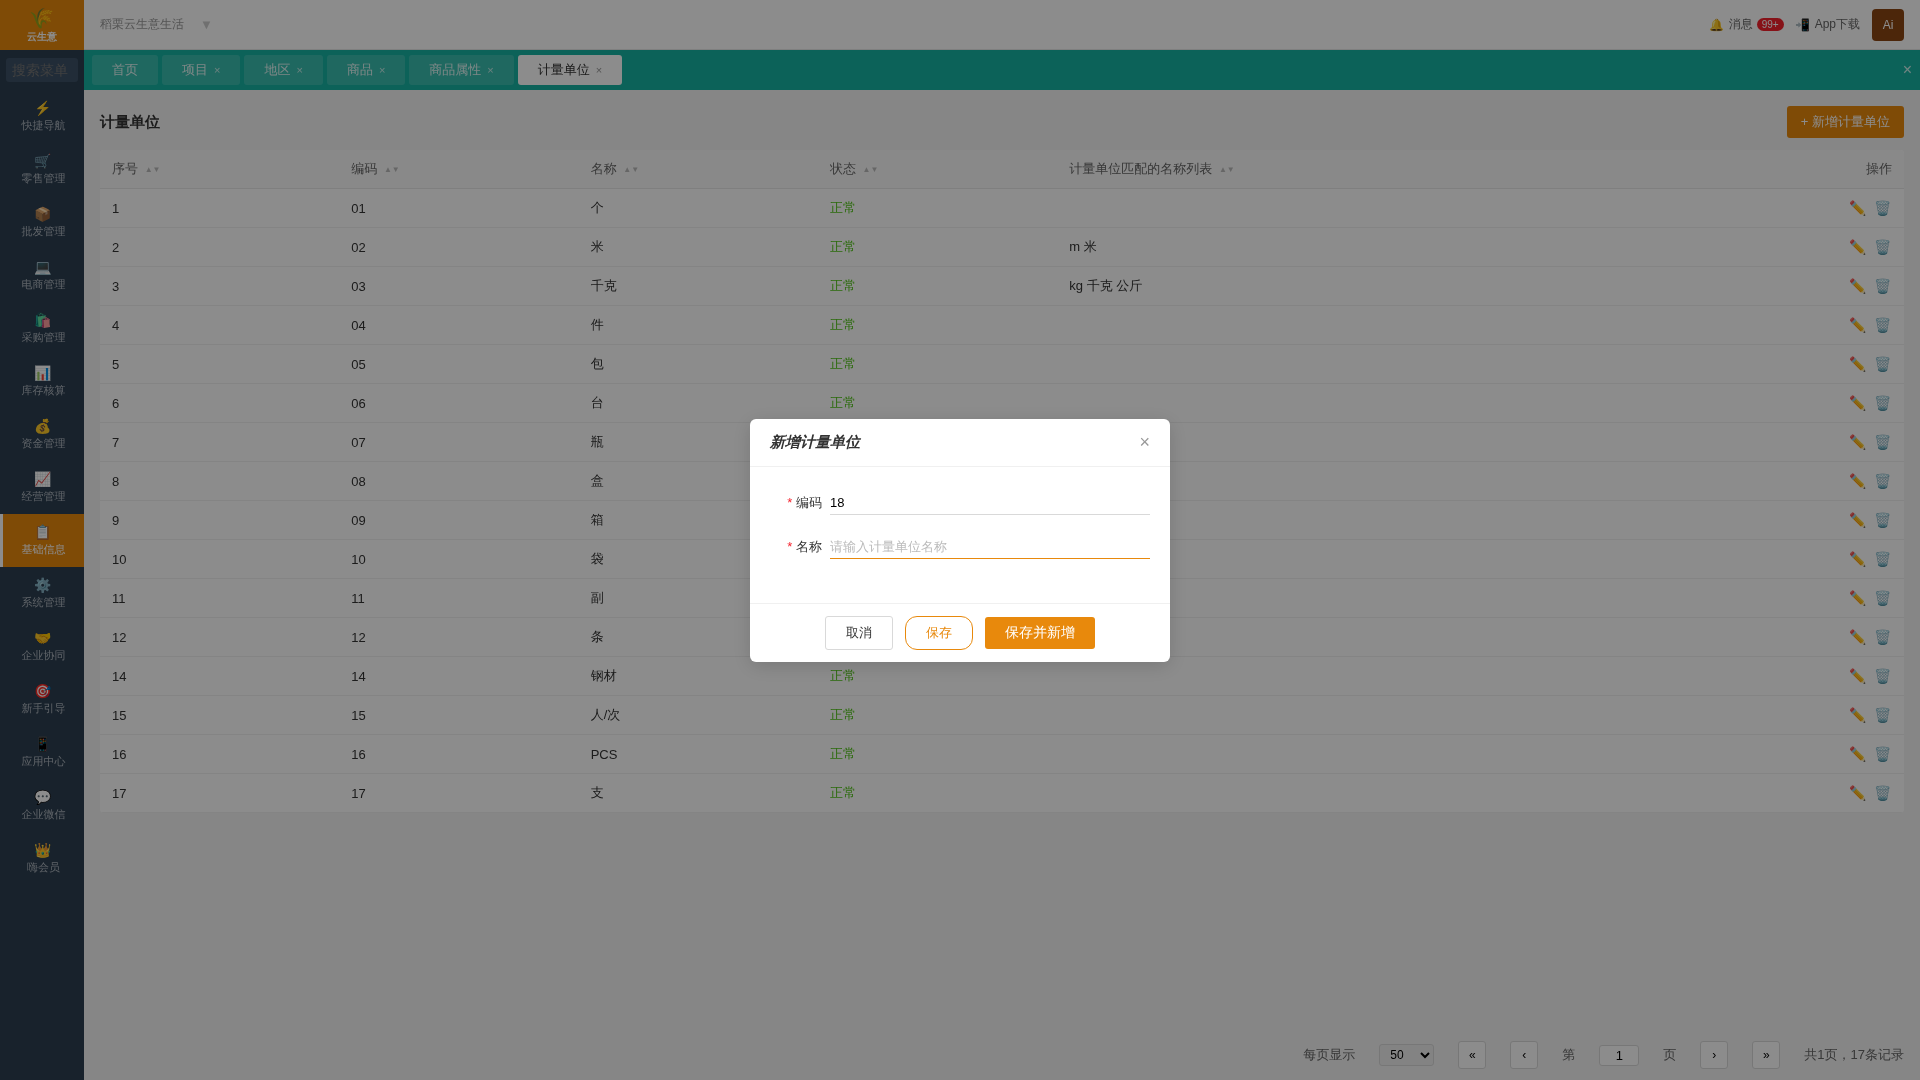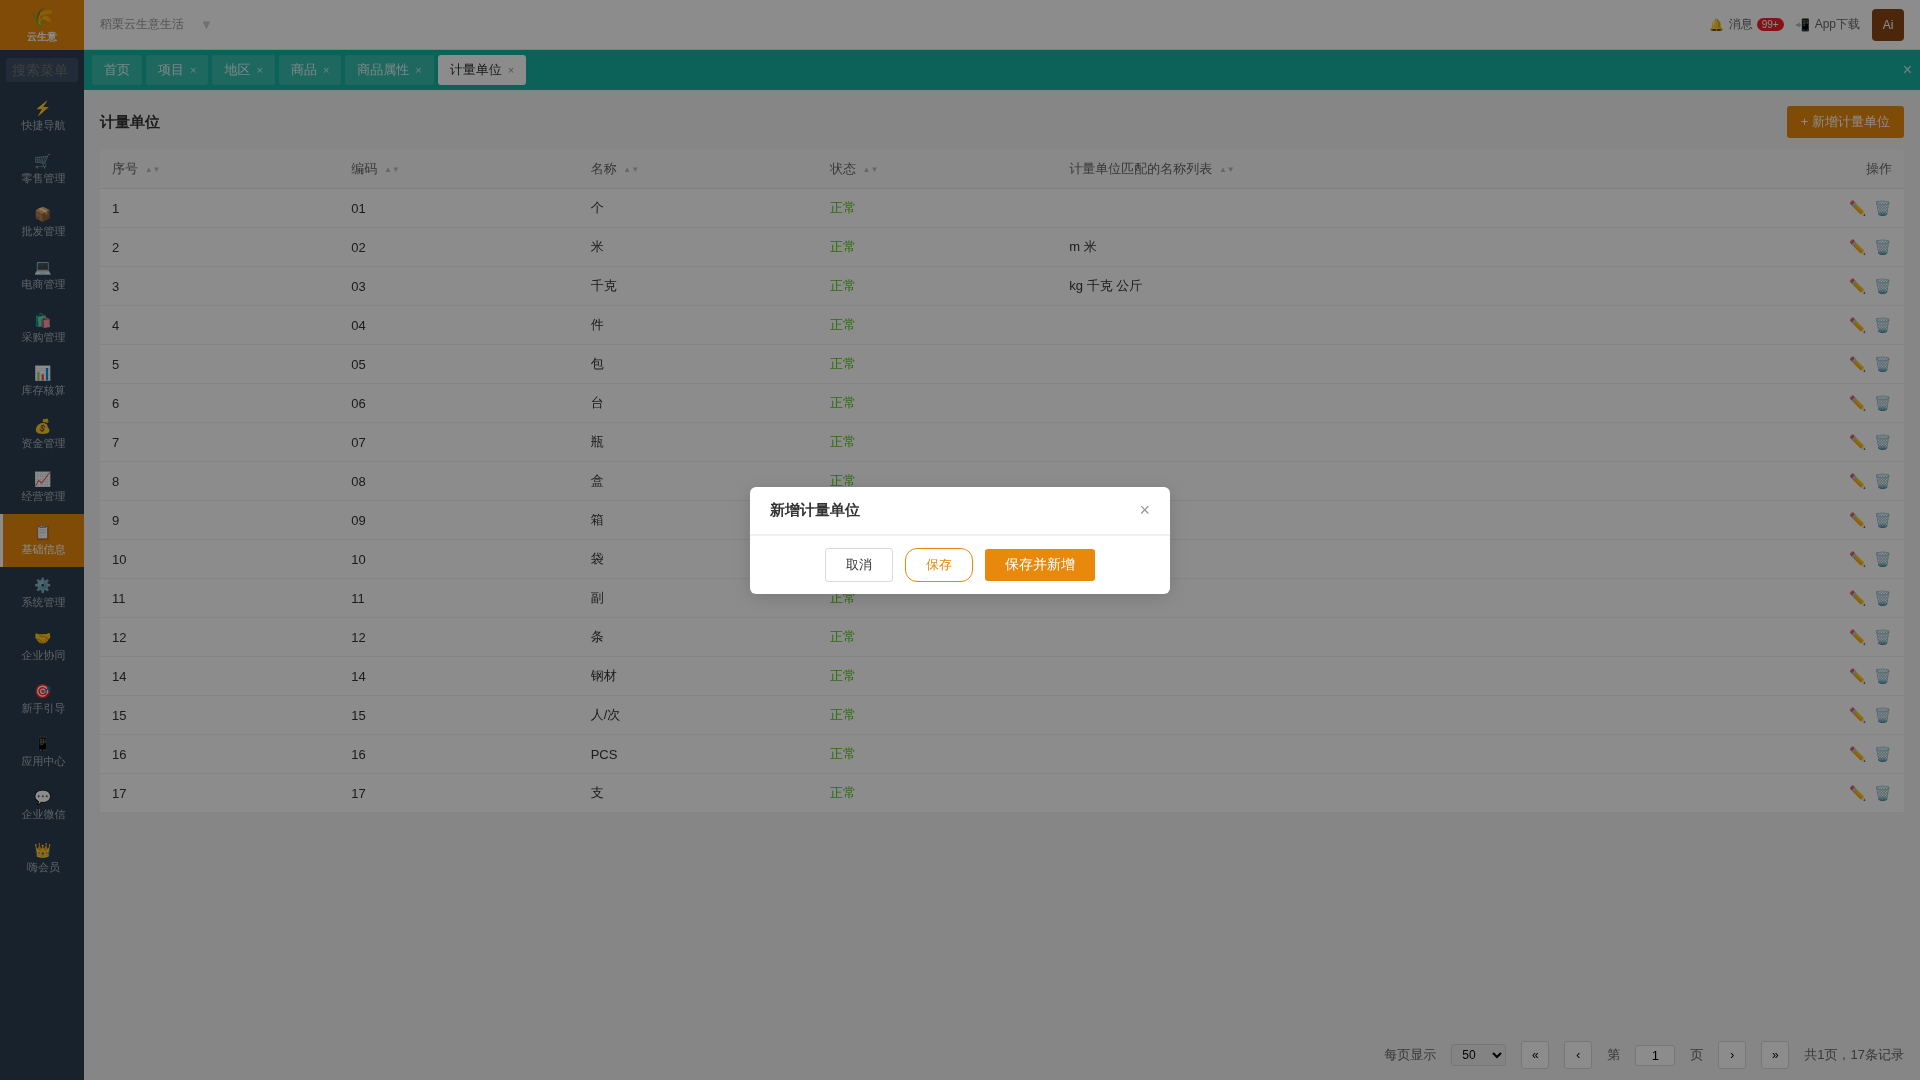--- a/index.html
+++ b/index.html
@@ -24,21 +24,21 @@
     
     .top-header { height: 50px; background: white; display: flex; align-items: center; justify-content: space-between; padding: 0 16px; border-bottom: 1px solid #e8e8e8; flex-shrink: 0; }
     .top-header-left { display: flex; align-items: center; gap: 16px; }
     .top-header-right { display: flex; align-items: center; gap: 12px; }
     .header-btn { display: flex; align-items: center; gap: 4px; font-size: 12px; color: #666; cursor: pointer; }
     .notification-badge { background: #f5222d; color: white; font-size: 10px; border-radius: 8px; padding: 1px 5px; }
     .user-avatar { width: 32px; height: 32px; border-radius: 4px; background: #8B4513; display: flex; align-items: center; justify-content: center; color: white; font-size: 12px; }
 
     
     .tabs-bar { height: 40px; background: #17b3a3; display: flex; align-items: center; padding: 0 8px; flex-shrink: 0; gap: 4px; }
-    .tab { height: 30px; padding: 0 12px; display: flex; align-items: center; gap: 6px; border-radius: 3px; cursor: pointer; font-size: 13px; color: rgba(255,255,255,0.85); background: rgba(255,255,255,0.15); }
+    .tab { height: 30px; padding: 0 20px; display: flex; align-items: center; gap: 6px; border-radius: 3px; cursor: pointer; font-size: 13px; color: rgba(255,255,255,0.85); background: rgba(255,255,255,0.15); }
     .tab.active { background: white; color: #333; }
     .tab-close { font-size: 11px; color: rgba(255,255,255,0.7); cursor: pointer; }
     .tab.active .tab-close { color: #999; }
     .tabs-bar-close { margin-left: auto; color: rgba(255,255,255,0.8); cursor: pointer; font-size: 16px; }
 
     
     .page-content { flex: 1; padding: 16px; overflow: auto; background: #f5f5f5; }
     .page-title { font-size: 15px; font-weight: bold; color: #333; margin-bottom: 12px; display: flex; justify-content: space-between; align-items: center; }
     .add-btn { background: #e8890c; color: white; border: none; padding: 7px 14px; border-radius: 3px; cursor: pointer; font-size: 13px; }
 
@@ -46,30 +46,30 @@
     .table-wrapper { background: white; border-radius: 4px; overflow: hidden; }
     table { width: 100%; border-collapse: collapse; }
     th { background: #fafafa; border-bottom: 1px solid #e8e8e8; padding: 10px 12px; text-align: left; font-size: 13px; color: #666; font-weight: normal; }
     th .sort-icons { display: inline-flex; flex-direction: column; margin-left: 3px; font-size: 8px; color: #bbb; vertical-align: middle; }
     td { padding: 10px 12px; border-bottom: 1px solid #f0f0f0; font-size: 13px; color: #333; }
     .status-normal { color: #52c41a; }
     .action-btns { display: flex; gap: 8px; }
     .action-icon { color: #666; cursor: pointer; font-size: 14px; }
 
     
-    .pagination { height: 50px; display: flex; align-items: center; justify-content: flex-end; padding: 0 16px; gap: 15px; font-size: 13px; color: #666; background: #f5f5f5; }
+    .pagination { height: 50px; display: flex; align-items: center; justify-content: flex-end; padding: 0 16px; gap: 24px; font-size: 13px; color: #666; background: #f5f5f5; }
     .page-select { border: 1px solid #d9d9d9; border-radius: 3px; padding: 2px 6px; font-size: 12px; }
     .page-btn { width: 28px; height: 28px; border: 1px solid #d9d9d9; background: white; border-radius: 3px; cursor: pointer; display: flex; align-items: center; justify-content: center; font-size: 12px; }
     .page-input { width: 40px; border: 1px solid #d9d9d9; border-radius: 3px; padding: 2px 4px; text-align: center; font-size: 13px; }
 
     
     .modal-overlay { position: fixed; top: 0; left: 0; right: 0; bottom: 0; background: rgba(0,0,0,0.45); display: flex; align-items: center; justify-content: center; z-index: 1000; }
     .modal { background: white; border-radius: 6px; width: 420px; box-shadow: 0 4px 20px rgba(0,0,0,0.15); }
     .modal-header { padding: 14px 20px; border-bottom: 1px solid #f0f0f0; display: flex; align-items: center; justify-content: space-between; }
-    .modal-title { font-size: 15px; font-weight: bold; color: #333; }
+    .modal-title { font-size: 15px; font-weight: bold; color: #333; font-style: italic; }
     .modal-close { cursor: pointer; color: #999; font-size: 18px; line-height: 1; }
     .modal-body { padding: 24px 20px; }
     .form-row { display: flex; align-items: center; margin-bottom: 20px; }
     .form-label { width: 60px; text-align: right; font-size: 13px; color: #333; padding-right: 8px; }
     .required-star { color: #f5222d; }
     .form-input { flex: 1; border: none; border-bottom: 1px solid #d9d9d9; padding: 4px 0; font-size: 13px; outline: none; }
     .form-input.active { border-bottom-color: #e8890c; }
     .form-input::placeholder { color: #bbb; }
     .modal-footer { padding: 12px 20px; display: flex; align-items: center; justify-content: center; gap: 12px; border-top: 1px solid #f0f0f0; }
     .btn-cancel { border: 1px solid #d9d9d9; background: white; color: #333; padding: 7px 20px; border-radius: 3px; cursor: pointer; font-size: 13px; }
@@ -463,19 +463,35 @@
     <span>共1页，17条记录</span>
   </div>
 </div>
 
 <div class="modal-overlay">
   <div class="modal">
     <div class="modal-header">
       <span class="modal-title">新增计量单位</span>
       <span class="modal-close">×</span>
     </div>
+    <div class="modal-body">
+      <div class="form-row">
+        <div class="form-label">
+          <span class="required-star">*</span>
+          <span>编码</span>
+        </div>
+        <input type="text" class="form-input" value="18" style="">
+      </div>
+      <div class="form-row">
+        <div class="form-label">
+          <span class="required-star">*</span>
+          <span>名称</span>
+        </div>
+        <input type="text" class="form-input active" placeholder="请输入计量单位名称" style="">
+      </div>
+    </div>
     <div class="modal-footer">
       <button class="btn-cancel">取消</button>
       <button class="btn-save">保存</button>
       <button class="btn-save-new">保存并新增</button>
     </div>
   </div>
 </div>
 
 </body></html>

